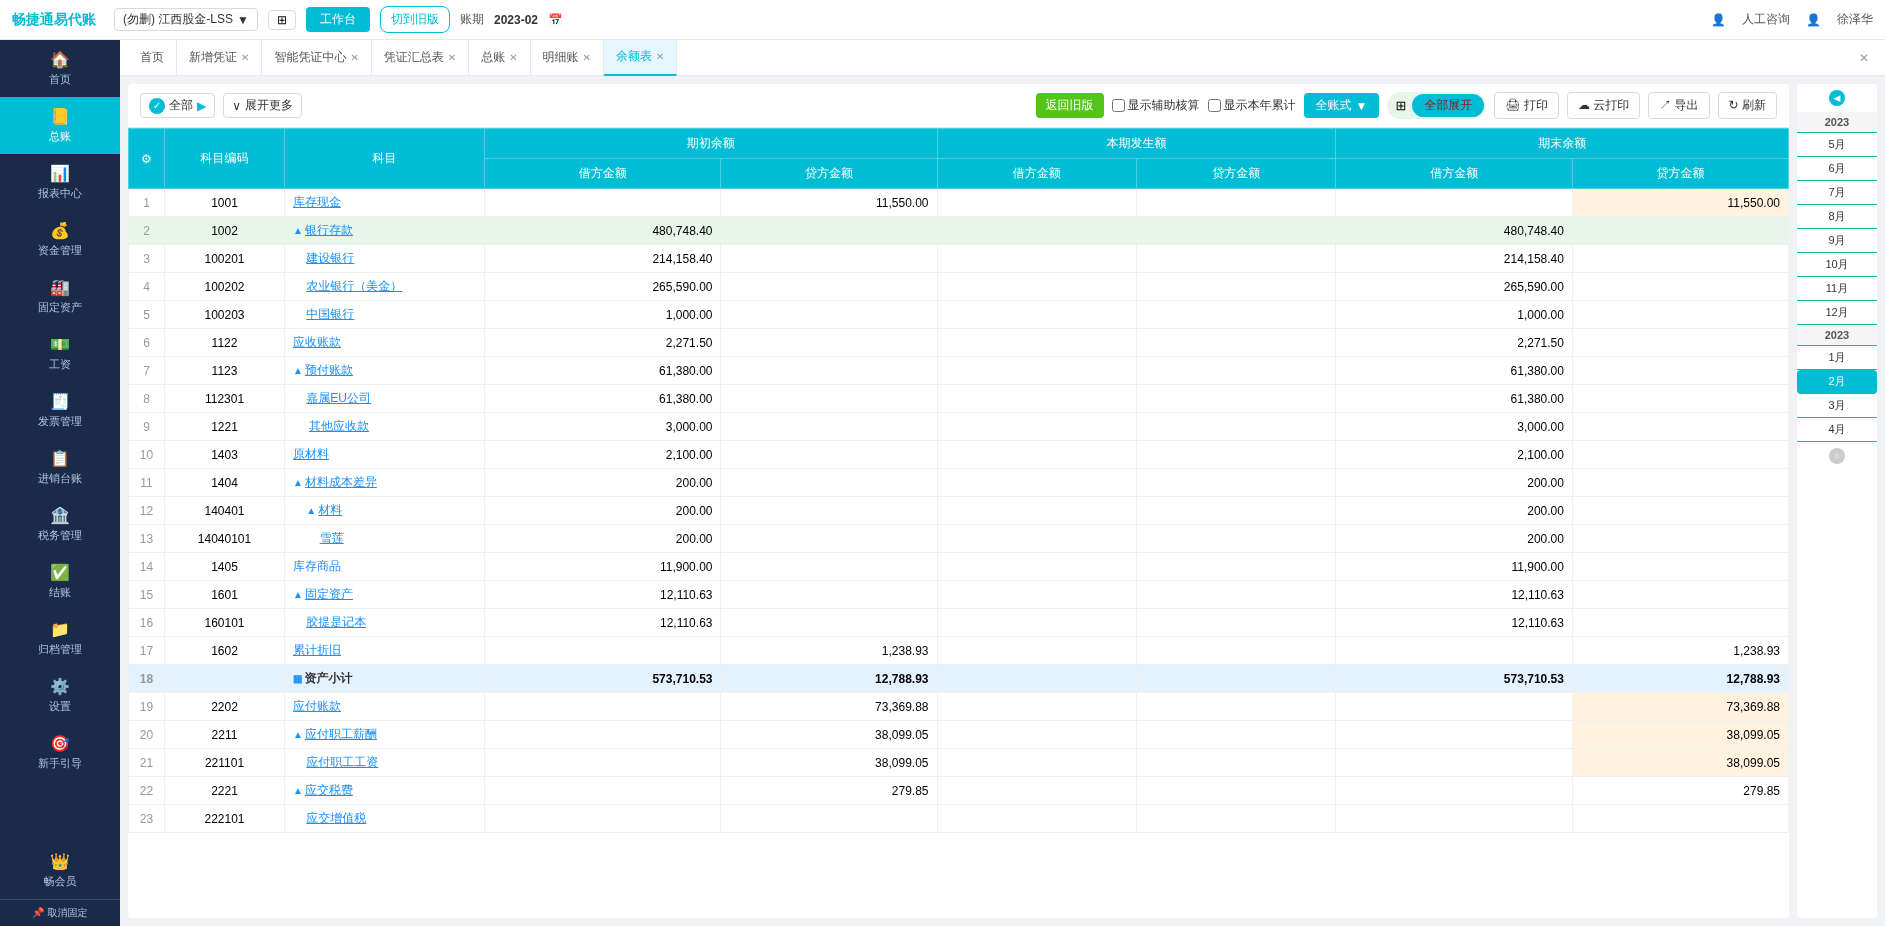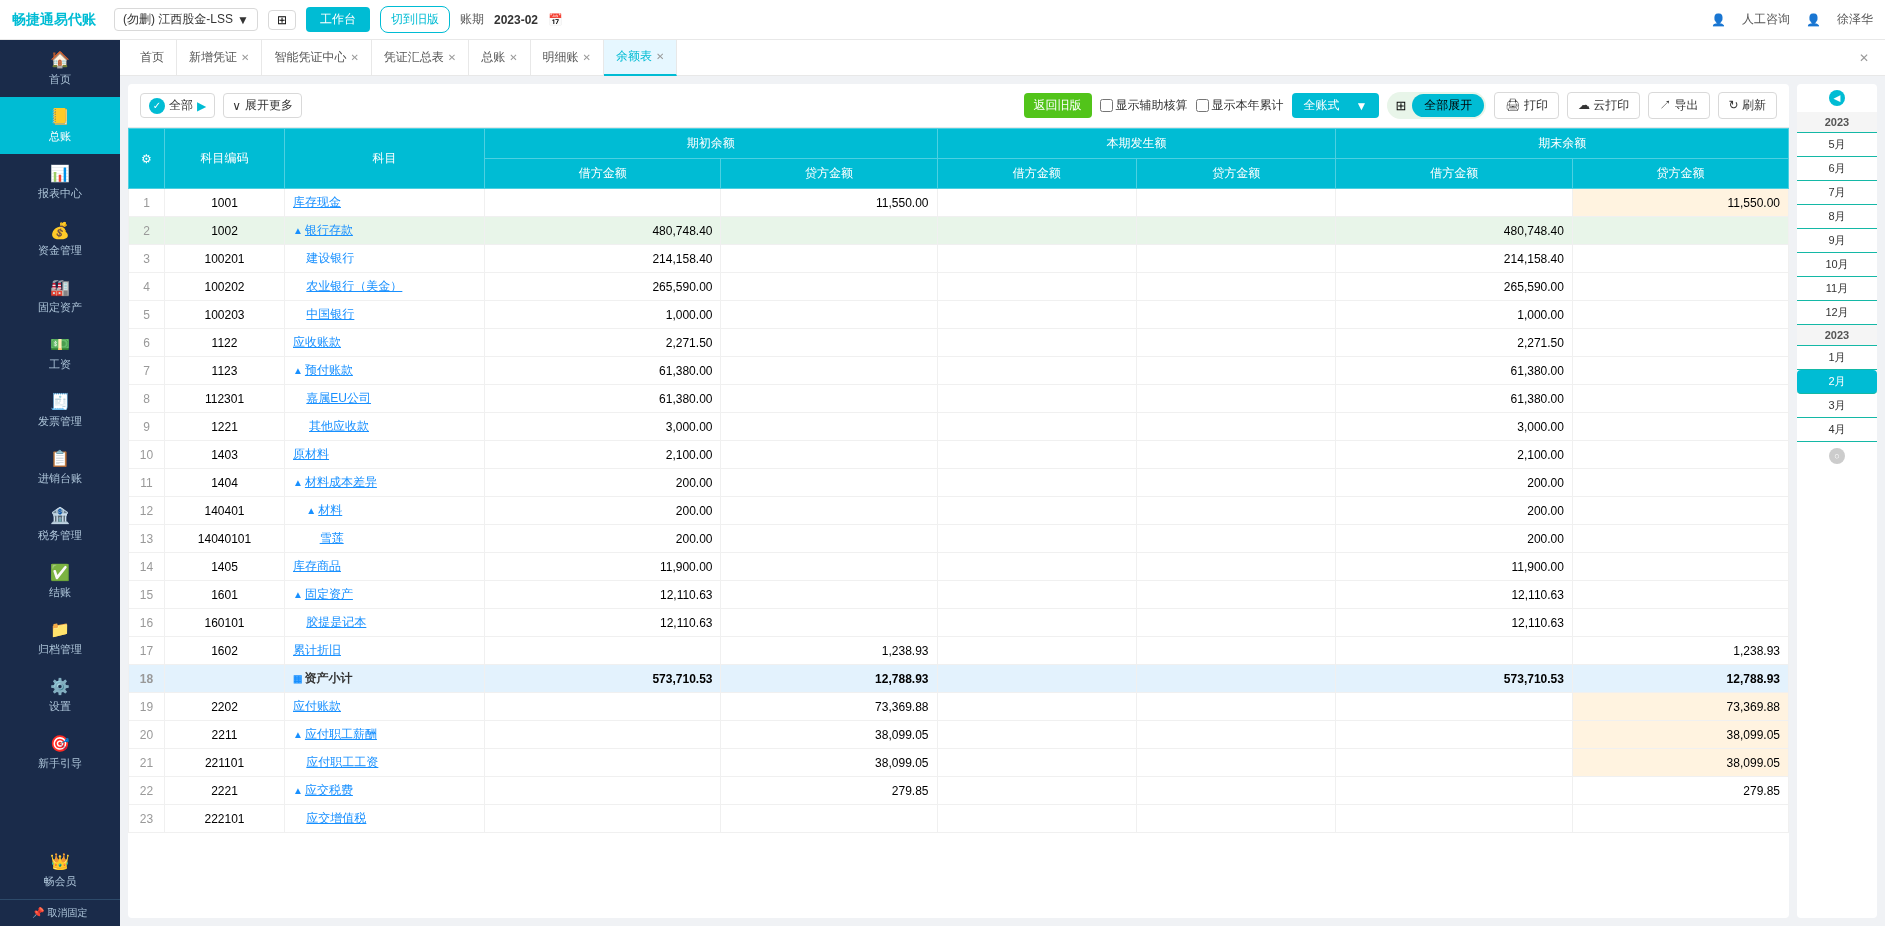--- a/index.html
+++ b/index.html
@@ -46,23 +46,23 @@
     
     .toolbar { display: flex; align-items: center; padding: 8px 12px; gap: 8px; border-bottom: 1px solid #e8e8e8; flex-shrink: 0; }
     .toolbar-filter { display: flex; align-items: center; gap: 4px; border: 1px solid #d9d9d9; border-radius: 4px; padding: 3px 8px; cursor: pointer; color: #333; }
     .toolbar-filter-circle { width: 16px; height: 16px; border-radius: 50%; background: #00bcd4; color: #fff; display: flex; align-items: center; justify-content: center; font-size: 10px; }
     .toolbar-expand { display: flex; align-items: center; gap: 4px; border: 1px solid #d9d9d9; border-radius: 4px; padding: 3px 8px; cursor: pointer; color: #333; }
     .toolbar-right { margin-left: auto; display: flex; align-items: center; gap: 8px; }
     .toolbar-btn { border: 1px solid #d9d9d9; background: #fff; border-radius: 4px; padding: 4px 10px; cursor: pointer; font-size: 12px; color: #333; }
     .toolbar-btn-green { background: #52c41a; color: #fff; border: none; border-radius: 4px; padding: 4px 10px; cursor: pointer; font-size: 12px; }
     .toolbar-toggle-group { display: flex; align-items: center; background: #e8f5e9; border-radius: 20px; padding: 2px; gap: 0; }
     .toolbar-toggle-btn { border: none; border-radius: 18px; padding: 3px 12px; cursor: pointer; font-size: 12px; }
-    .toolbar-toggle-btn.active { background: #00bcd4; color: #000000; text-align: right; }
+    .toolbar-toggle-btn.active { background: #00bcd4; color: #7f1d1d; text-align: right; }
     .toolbar-checkbox { display: flex; align-items: center; gap: 3px; font-size: 12px; color: #333; }
-    .format-dropdown { background: #00bcd4; color: #fff; border: none; border-radius: 4px; padding: 4px 12px; cursor: pointer; font-size: 12px; display: flex; align-items: center; gap: 16px; }
+    .format-dropdown { background: #00bcd4; color: #fff; border: none; border-radius: 4px; padding: 4px 12px; cursor: pointer; font-size: 12px; display: flex; align-items: center; gap: 4px; }
 
     
     .table-wrapper { flex: 1; overflow: auto; }
     table { width: 100%; border-collapse: collapse; font-size: 12px; }
     thead tr { background: #00bcd4; color: #fff; }
     thead th { padding: 6px 8px; text-align: center; border: 1px solid #4dd0e1; font-weight: normal; white-space: nowrap; }
     tbody tr { border-bottom: 1px solid #e8e8e8; }
     tbody tr.highlight-green { background: #e8f5e9; }
     tbody tr.subtotal { background: #e3f2fd; font-weight: bold; }
     td { padding: 5px 8px; border: 1px solid #f0f0f0; white-space: nowrap; }
@@ -303,21 +303,21 @@
                     <td class="right">480,748.40</td>
                     <td class="right"></td>
                     <td class="right"></td>
                     <td class="right"></td>
                     <td class="right">480,748.40</td>
                     <td class="right"></td>
                   </tr>
                   <tr>
                     <td class="row-num">3</td>
                     <td class="center">100201</td>
-                    <td>&nbsp;&nbsp;&nbsp;&nbsp;<span style="color:#1890ff;cursor:pointer;text-align:right;">建设银行</span></td>
+                    <td>&nbsp;&nbsp;&nbsp;&nbsp;<span style="color:#1890ff;cursor:pointer;text-decoration:underline;text-align:right;">建设银行</span></td>
                     <td class="right">214,158.40</td>
                     <td class="right"></td>
                     <td class="right"></td>
                     <td class="right"></td>
                     <td class="right">214,158.40</td>
                     <td class="right"></td>
                   </tr>
                   <tr>
                     <td class="row-num">4</td>
                     <td class="center">100202</td>
@@ -424,21 +424,21 @@
                     <td class="right">200.00</td>
                     <td class="right"></td>
                     <td class="right"></td>
                     <td class="right"></td>
                     <td class="right">200.00</td>
                     <td class="right"></td>
                   </tr>
                   <tr>
                     <td class="row-num">14</td>
                     <td class="center">1405</td>
-                    <td><span style="color:#1890ff;cursor:pointer;text-decoration:underline;">库存商品</span></td>
+                    <td><span style="color:#1890ff;cursor:pointer;">库存商品</span></td>
                     <td class="right">11,900.00</td>
                     <td class="right"></td>
                     <td class="right"></td>
                     <td class="right"></td>
                     <td class="right">11,900.00</td>
                     <td class="right"></td>
                   </tr>
                   <tr>
                     <td class="row-num">15</td>
                     <td class="center">1601</td>

